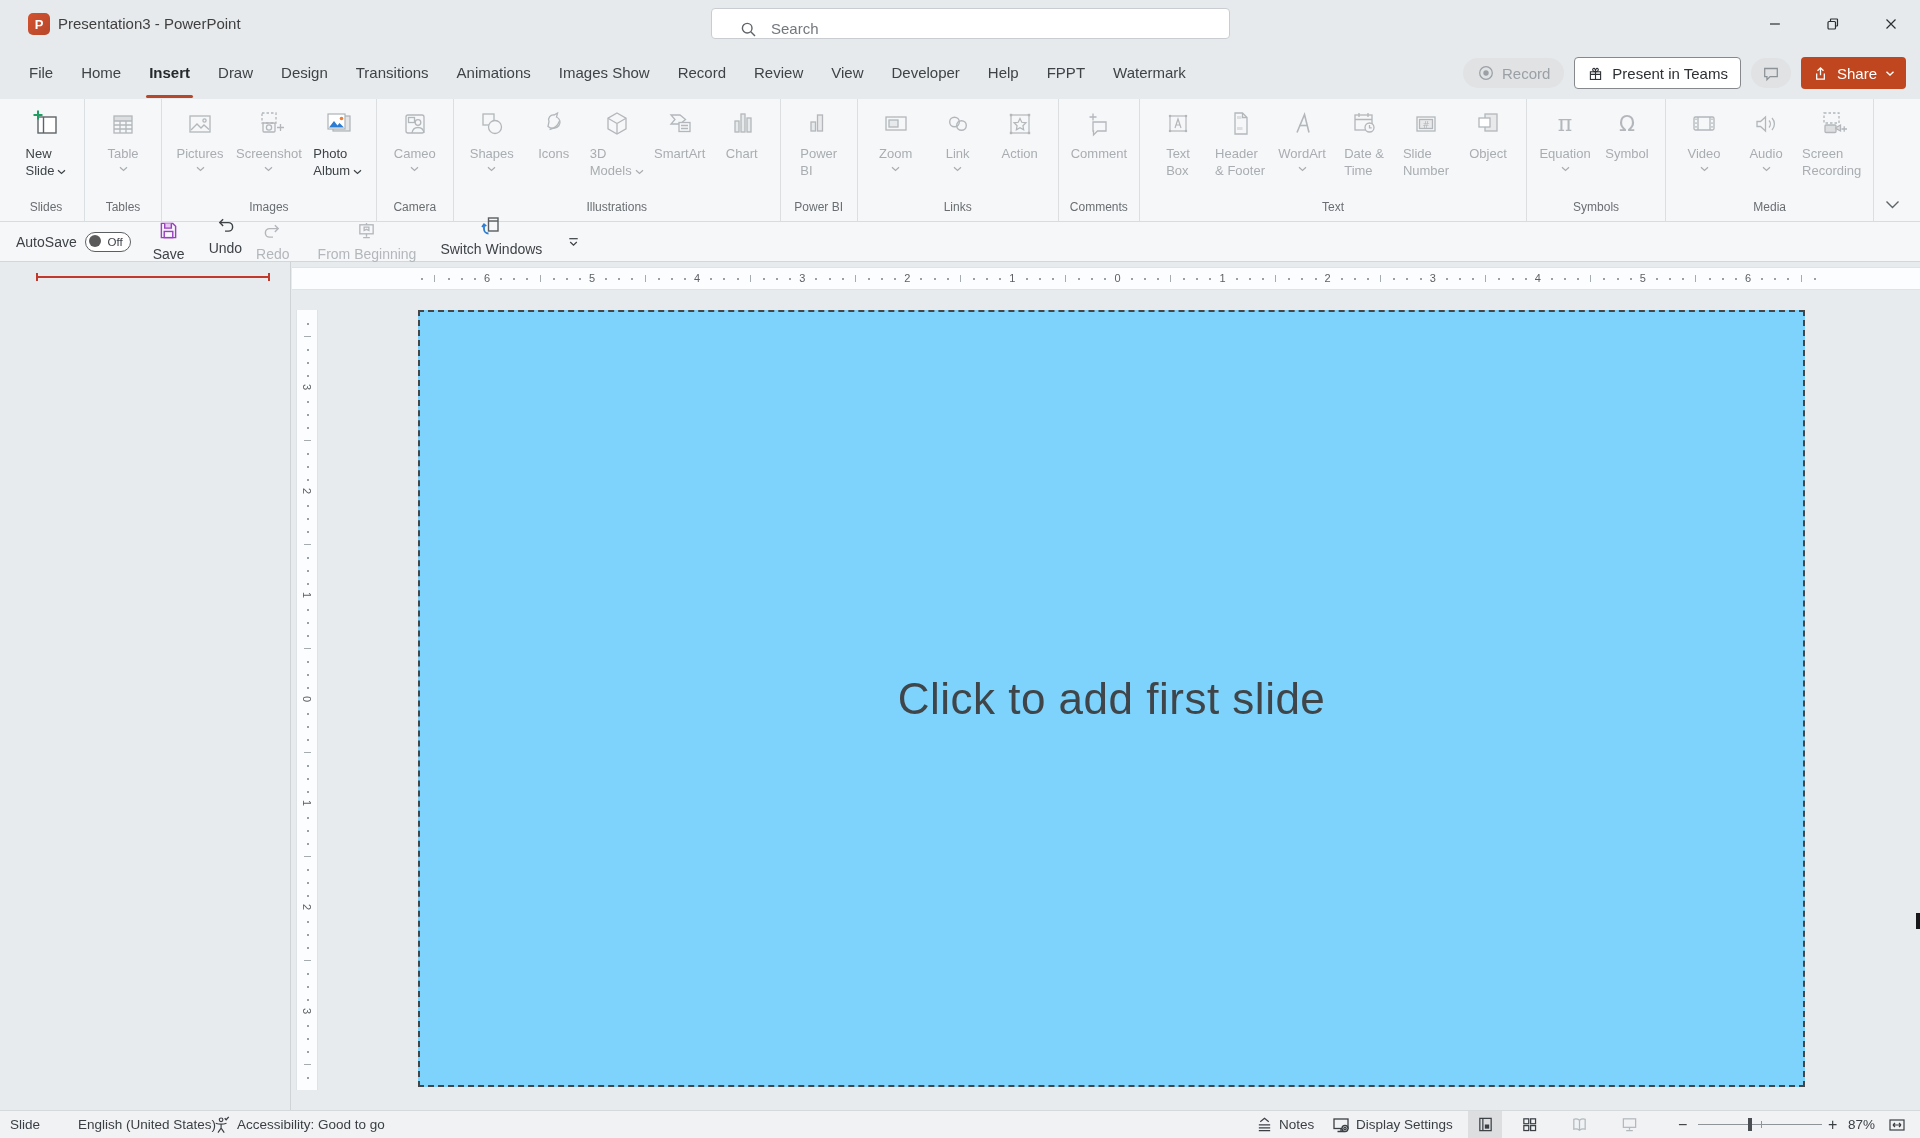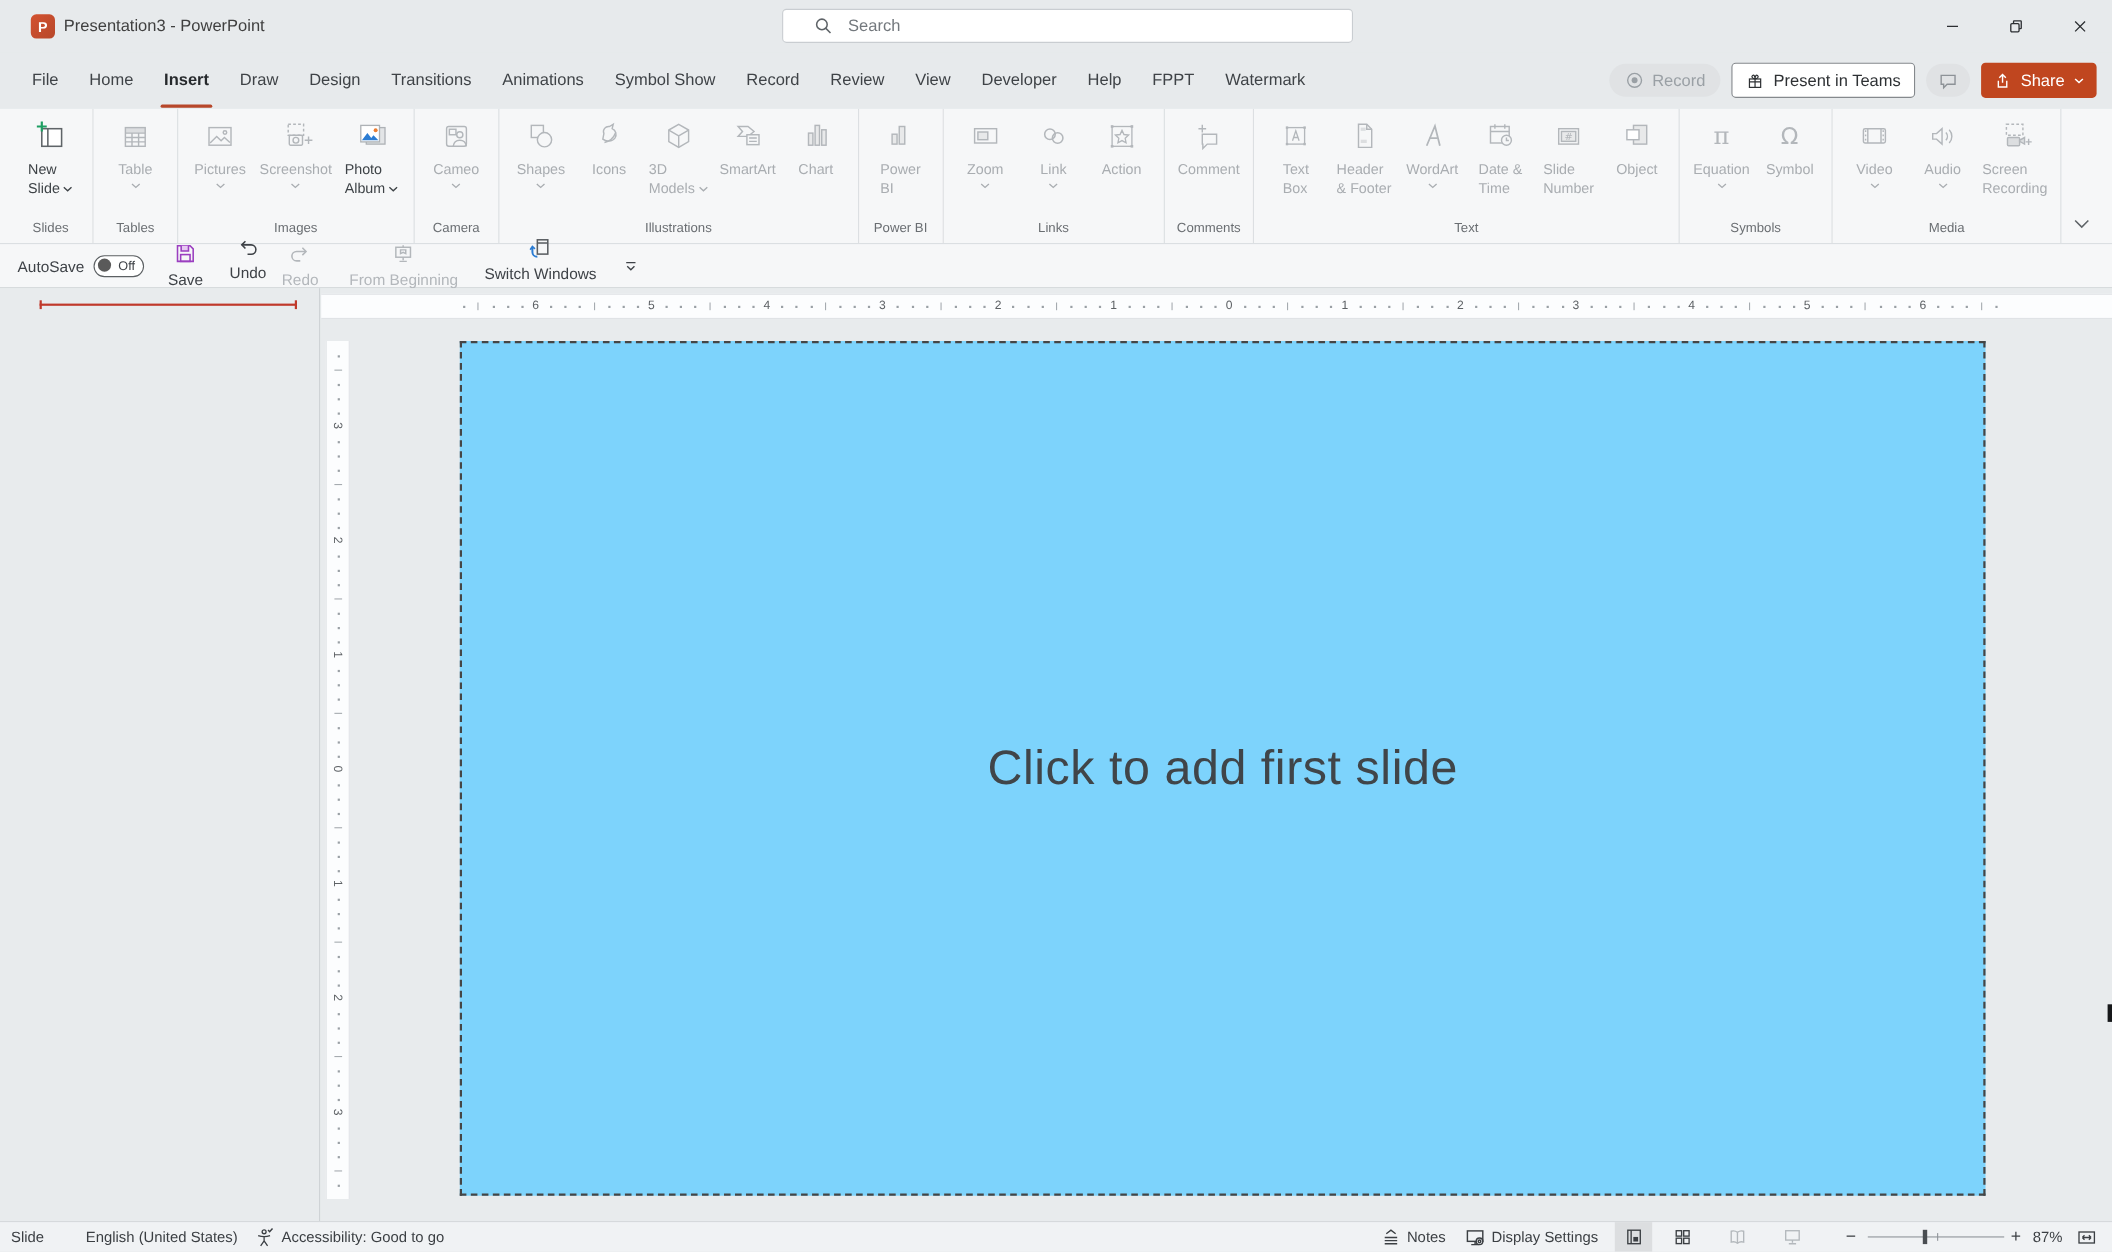--- a/index.html
+++ b/index.html
@@ -8,21 +8,21 @@
        -webkit-font-smoothing:antialiased;}
   #app{position:absolute;inset:0;}
 
   
   .titlebar{position:absolute;left:0;top:0;width:1920px;height:48px;background:#e7eaec;}
   .pp-logo{position:absolute;left:28px;top:13px;width:22px;height:22px;border-radius:5px;
            background:linear-gradient(135deg,#d35230 0%,#b7472a 100%);color:#fff;
            font-weight:bold;font-size:13px;display:flex;align-items:center;justify-content:center;}
   .doc-title{position:absolute;left:58px;top:0;height:48px;line-height:48px;font-size:15px;color:#404040;}
   .searchbox{position:absolute;left:711px;top:8px;width:519px;height:31px;background:#fff;
-             border:1px solid #c9cdd1;border-radius:4px;display:flex;align-items:center;
+             border:1px solid #c9cdd1;border-radius:4px;display:flex;align-items:flex-end;
              padding-left:28px;box-sizing:border-box;}
   .searchbox svg{flex:0 0 auto;color:#5f6468;}
   .searchbox input{border:none;outline:none;background:transparent;font-size:15px;color:#444;
                    margin-left:12px;width:380px;font-family:inherit;}
   .searchbox input::placeholder{color:#73787d;opacity:1;}
   .winbtns{position:absolute;right:0;top:0;height:48px;display:flex;}
   .winbtn{width:58px;height:48px;display:flex;align-items:center;justify-content:center;color:#2c2f32;}
 
   
   .tabrow{position:absolute;left:0;top:48px;width:1920px;height:51px;background:#e7eaec;}
@@ -142,21 +142,21 @@
 
   <div class="tabrow">
     <div class="tabs" id="tabs">
         <div class="tab"><span>File</span></div>
         <div class="tab"><span>Home</span></div>
         <div class="tab active"><span>Insert</span><i class="tab-underline" style="background: rgb(183, 71, 42);"></i></div>
         <div class="tab"><span>Draw</span></div>
         <div class="tab"><span>Design</span></div>
         <div class="tab"><span>Transitions</span></div>
         <div class="tab"><span>Animations</span></div>
-        <div class="tab"><span>Symbol Show</span></div>
+        <div class="tab"><span>Images Show</span></div>
         <div class="tab"><span>Record</span></div>
         <div class="tab"><span>Review</span></div>
         <div class="tab"><span>View</span></div>
         <div class="tab"><span>Developer</span></div>
         <div class="tab"><span>Help</span></div>
         <div class="tab"><span>FPPT</span></div>
         <div class="tab"><span>Watermark</span></div>
       </div>
     <div class="tab-actions">
       <div class="pill">
@@ -911,21 +911,21 @@
     <div class="cursor-artifact"></div>
   </div>
 
   <div class="statusbar">
     <div class="sb-abs" style="left:10px;">
         <span>Slide</span>
       </div>
     <div class="sb-abs" style="left:78px;">
         <span>English (United States)</span>
       </div>
-    <div class="sb-abs" style="left:232px;">
+    <div class="sb-abs" style="left:213px;">
       <svg width="18" height="18" viewBox="0 0 20 20" fill="none" stroke="currentColor" stroke-width="1.3">
           <circle cx="9" cy="4.2" r="2"></circle>
           <path d="M3 8c4 1.4 8 1.4 12 0M9 9.5v4M9 13.5l-3.5 5M9 13.5l3.5 5"></path>
           <path d="M13 2.5l1.6 1.6L17.5 1" stroke-width="1.5"></path>
         </svg>
       <span>Accessibility: Good to go</span>
     </div>
 
     <div class="sb-abs" style="left:1256px;">
       <svg width="17" height="17" viewBox="0 0 18 18" fill="none" stroke="currentColor" stroke-width="1.3">

